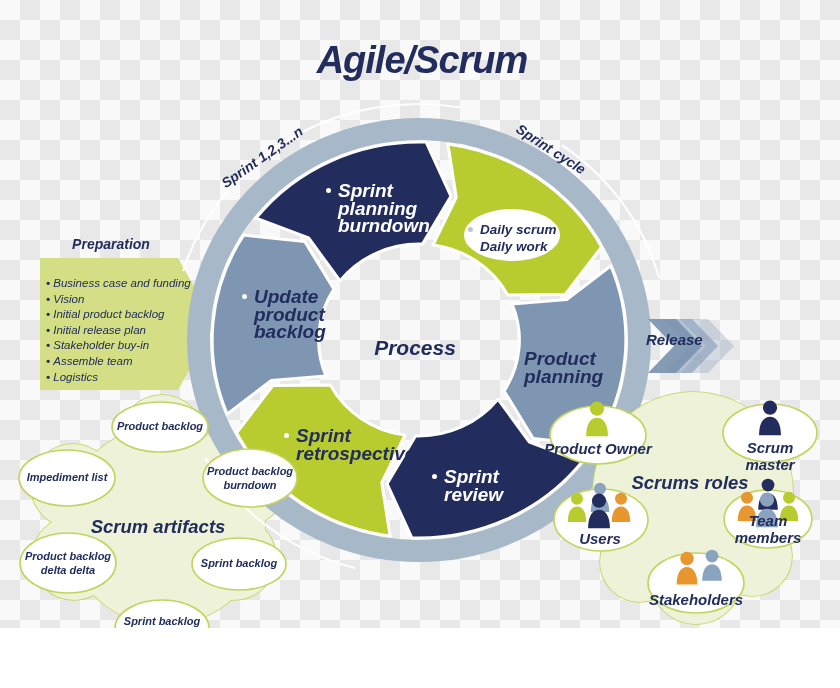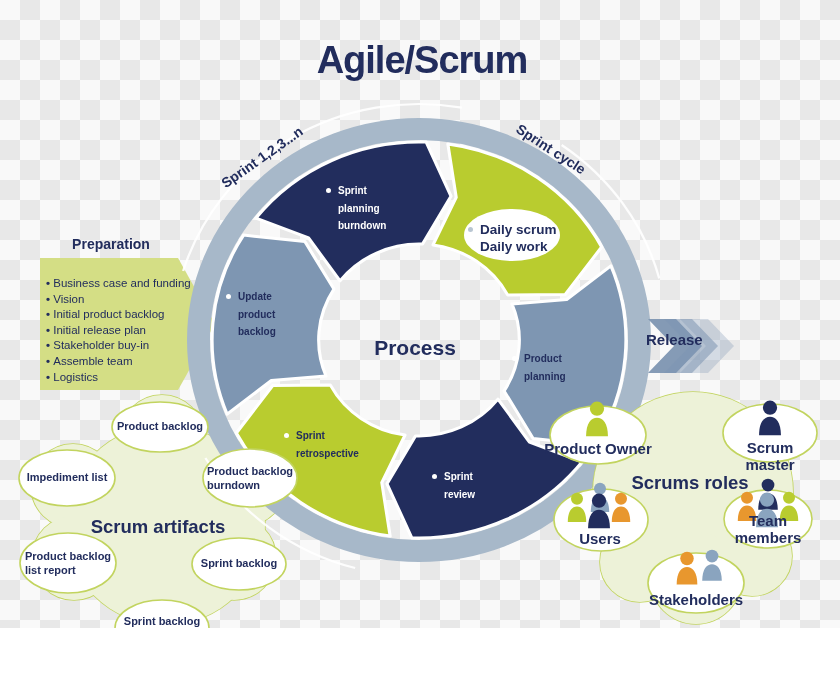--- a/index.html
+++ b/index.html
@@ -1,35 +1,36 @@
 <!DOCTYPE html>
 <html><head>
 <meta charset="utf-8">
 <style>
   html,body{margin:0;padding:0;}
   .stage{
     position:relative;width:840px;height:628px;overflow:hidden;
     font-family:"Liberation Sans",sans-serif;
     background: repeating-conic-gradient(#e8e8e8 0% 25%, #f9f9f9 25% 50%) 0 0 / 40px 40px;
+    font-style: italic;
   }
   .stage svg{position:absolute;left:0;top:0;}
   .txt{position:absolute;white-space:nowrap;}
   .center{transform:translate(-50%,-50%);}
   .page-title{font-size:38px;font-weight:700;letter-spacing:-1px;}
   .arc-label{font-size:14px;font-weight:700;}
   .rot-l{transform:translate(-50%,-50%) rotate(-35deg);}
   .rot-r{transform:translate(-50%,-50%) rotate(33deg);}
   .process{font-size:21px;font-weight:700;}
   .release{font-size:15px;font-weight:700;margin-top:35px;}
   .prep-title{font-size:14px;font-weight:700;}
   .prep-list{position:absolute;left:46px;top:276px;width:160px;font-size:11.5px;line-height:15.6px;font-weight:400;}
   .prep-list div::before{content:"• ";font-weight:700;}
-  .seg{position:absolute;display:flex;align-items:flex-start;font-size:10px;font-weight:700;line-height:17.5px;}
+  .seg{position:absolute;display:flex;align-items:flex-start;font-size:19px;font-weight:700;line-height:17.5px;}
   .seg .dot{width:5px;height:5px;border-radius:50%;margin:6px 7px 0 0;flex:none;}
-  .ellipse-label{position:absolute;transform:translate(-50%,-50%);text-align:left;font-size:11px;font-weight:700;line-height:13.5px;}
+  .ellipse-label{position:absolute;transform:translate(-50%,-50%);text-align:center;font-size:11px;font-weight:700;line-height:13.5px;}
   .cloud-title{font-size:18.5px;font-weight:700;}
   .role-label{position:absolute;transform:translate(-50%,0);text-align:center;font-size:15px;font-weight:700;}
 </style>
 </head>
 <body>
 
 <div class="stage">
 
   <svg width="840" height="688" viewBox="0 0 840 688">
     <defs>
@@ -189,21 +190,21 @@
   </div>
 
   <div class="seg" style="left: 284px; top: 427px; color: rgb(34, 45, 93);">
     <span class="dot" style="background: rgb(255, 255, 255);"></span>
     <div>
         <div>Sprint</div>
         <div>retrospective</div>
       </div>
   </div>
 
-  <div class="seg" style="left: 226px; top: 288px; color: rgb(34, 45, 93);">
+  <div class="seg" style="left: 242px; top: 288px; color: rgb(34, 45, 93);">
     <span class="dot" style="background: rgb(255, 255, 255);"></span>
     <div>
         <div>Update</div>
         <div>product</div>
         <div>backlog</div>
       </div>
   </div>
 
   <div class="txt center cloud-title" style="left: 158px; top: 527px; color: rgb(34, 45, 93);">Scrum artifacts</div>
   <div class="ellipse-label" style="left: 160px; top: 427px; color: rgb(34, 45, 93);">
@@ -211,21 +212,21 @@
     </div>
   <div class="ellipse-label" style="left: 67px; top: 478px; color: rgb(34, 45, 93);">
     <div>Impediment list</div>
     </div>
   <div class="ellipse-label" style="left: 250px; top: 478px; color: rgb(34, 45, 93);">
     <div>Product backlog</div>
       <div>burndown</div>
     </div>
   <div class="ellipse-label" style="left: 68px; top: 563px; color: rgb(34, 45, 93);">
     <div>Product backlog</div>
-      <div>list report</div>
+      <div>delta delta</div>
     </div>
   <div class="ellipse-label" style="left: 239px; top: 564px; color: rgb(34, 45, 93);">
     <div>Sprint backlog</div>
     </div>
   <div class="ellipse-label" style="left: 162px; top: 628px; color: rgb(34, 45, 93);">
     <div>Sprint backlog</div>
       <div>burndown</div>
     </div>
 
   <div class="txt center cloud-title" style="left: 690px; top: 483px; color: rgb(34, 45, 93);">Scrums roles</div>

